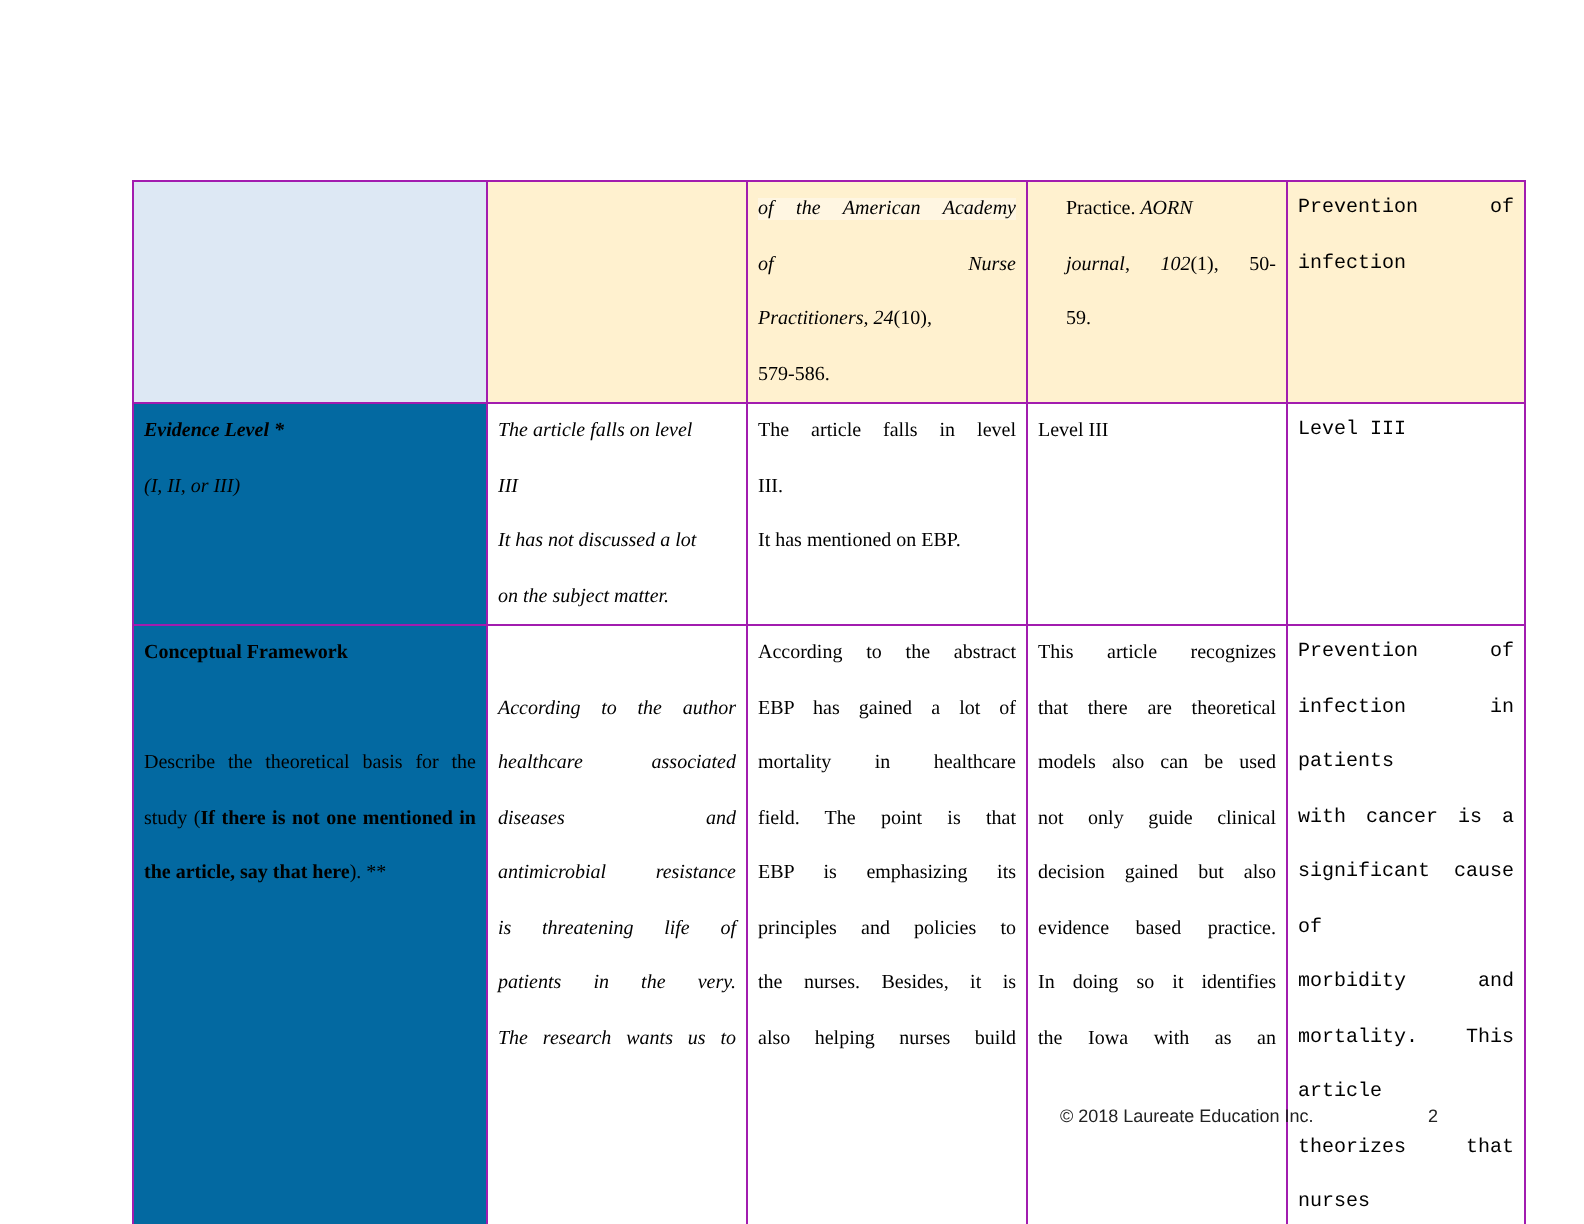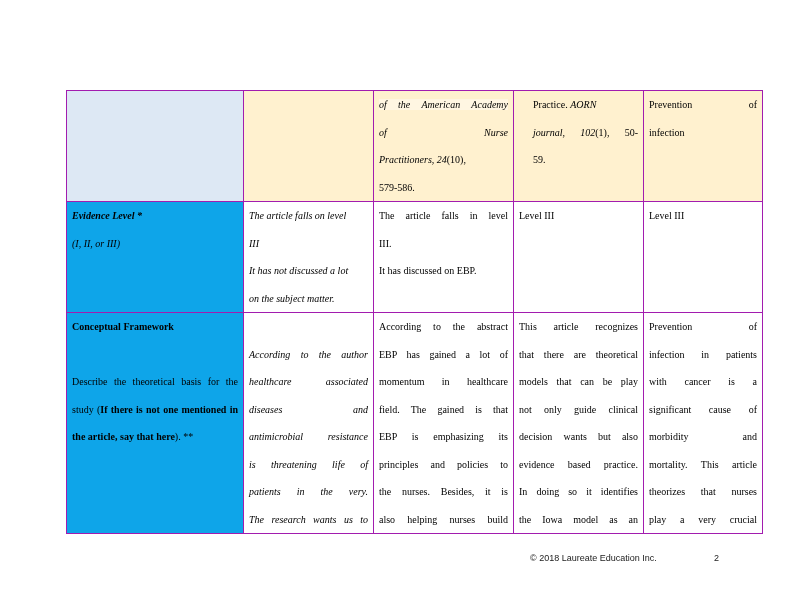--- a/index.html
+++ b/index.html
@@ -15,25 +15,25 @@
     table-layout: fixed;
   }
   .page-table td {
     border: 1px solid #a21caf;
     vertical-align: top;
     padding: 0 5px;
     font-size: 10px;
     line-height: 27.5px;
     overflow: hidden;
   }
-  .c0 { width: 166px; background: #0ea5e9; }
+  .c0 { width: 166px; background: #0369a1; }
   .c1 { width: 119px; font-style: italic; }
   .c2 { width: 129px; }
   .c3 { width: 119px; }
-  .c4 { width: 108px; }
+  .c4 { width: 108px; font-family: Liberation Mono, monospace; }
   .row-top td { height: 110px; }
   .row-top td.peach { background: #fff1cf; }
   .row-top td.c0 { background: #dde8f4; }
   .row-ev td { height: 109px; }
   .row-cf td { height: 207px; margin-left: 22px; }
   .just-normal { text-align: justify; }
   .hl-peach { background: #fff6e2; }
   .line { display: block; white-space: nowrap; }
   .line.j { text-align: justify; text-align-last: justify; white-space: normal; }
   .it { font-style: italic; }
@@ -85,21 +85,21 @@
     </td>
     <td class="c1">
       <span class="line">The article falls on level</span>
       <span class="line">III</span>
       <span class="line">It has not discussed a lot</span>
       <span class="line">on the subject matter.</span>
     </td>
     <td class="c2">
       <span class="line j">The article falls in level</span>
       <span class="line">III.</span>
-      <span class="line">It has discussed on EBP.</span>
+      <span class="line">It has mentioned on EBP.</span>
     </td>
     <td class="c3">
       <span class="line">Level III</span>
     </td>
     <td class="c4">
       <span class="line">Level III</span>
     </td>
   </tr>
 
   <tr class="row-cf">
@@ -114,36 +114,36 @@
       <span class="line j">healthcare associated</span>
       <span class="line j">diseases and</span>
       <span class="line j">antimicrobial resistance</span>
       <span class="line j">is threatening life of</span>
       <span class="line j">patients in the very.</span>
       <span class="line j">The research wants us to</span>
     </td>
     <td class="c2">
       <span class="line j">According to the abstract</span>
       <span class="line j">EBP has gained a lot of</span>
-      <span class="line j">momentum in healthcare</span>
-      <span class="line j">field. The gained is that</span>
+      <span class="line j">mortality in healthcare</span>
+      <span class="line j">field. The point is that</span>
       <span class="line j">EBP is emphasizing its</span>
       <span class="line j">principles and policies to</span>
       <span class="line j">the nurses. Besides, it is</span>
       <span class="line j">also helping nurses build</span>
     </td>
     <td class="c3">
       <span class="line j">This article recognizes</span>
       <span class="line j">that there are theoretical</span>
-      <span class="line j">models that can be play</span>
+      <span class="line j">models also can be used</span>
       <span class="line j">not only guide clinical</span>
-      <span class="line j">decision wants but also</span>
+      <span class="line j">decision gained but also</span>
       <span class="line j">evidence based practice.</span>
       <span class="line j">In doing so it identifies</span>
-      <span class="line j">the Iowa model as an</span>
+      <span class="line j">the Iowa with as an</span>
     </td>
     <td class="c4">
       <span class="line j">Prevention of</span>
       <span class="line j">infection in patients</span>
       <span class="line j">with cancer is a</span>
       <span class="line j">significant cause of</span>
       <span class="line j">morbidity and</span>
       <span class="line j">mortality. This article</span>
       <span class="line j">theorizes that nurses</span>
       <span class="line j">play a very crucial</span>

